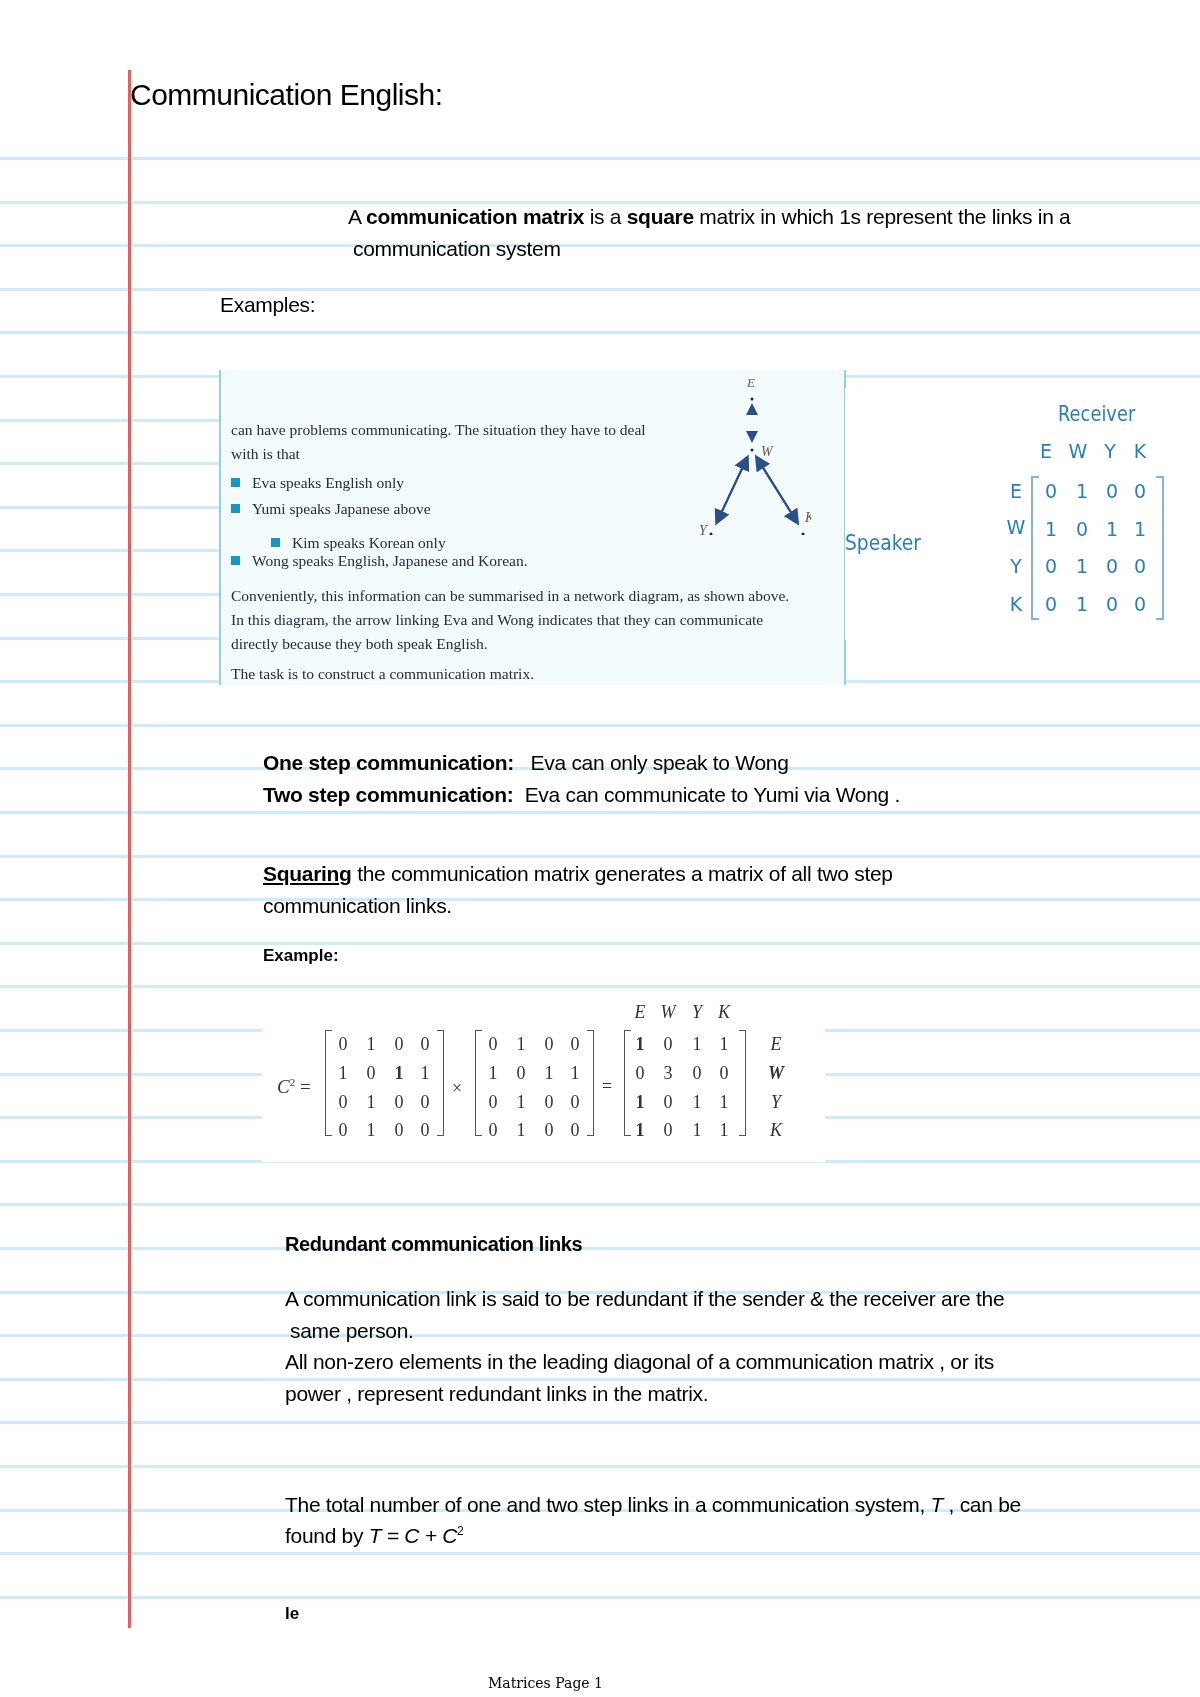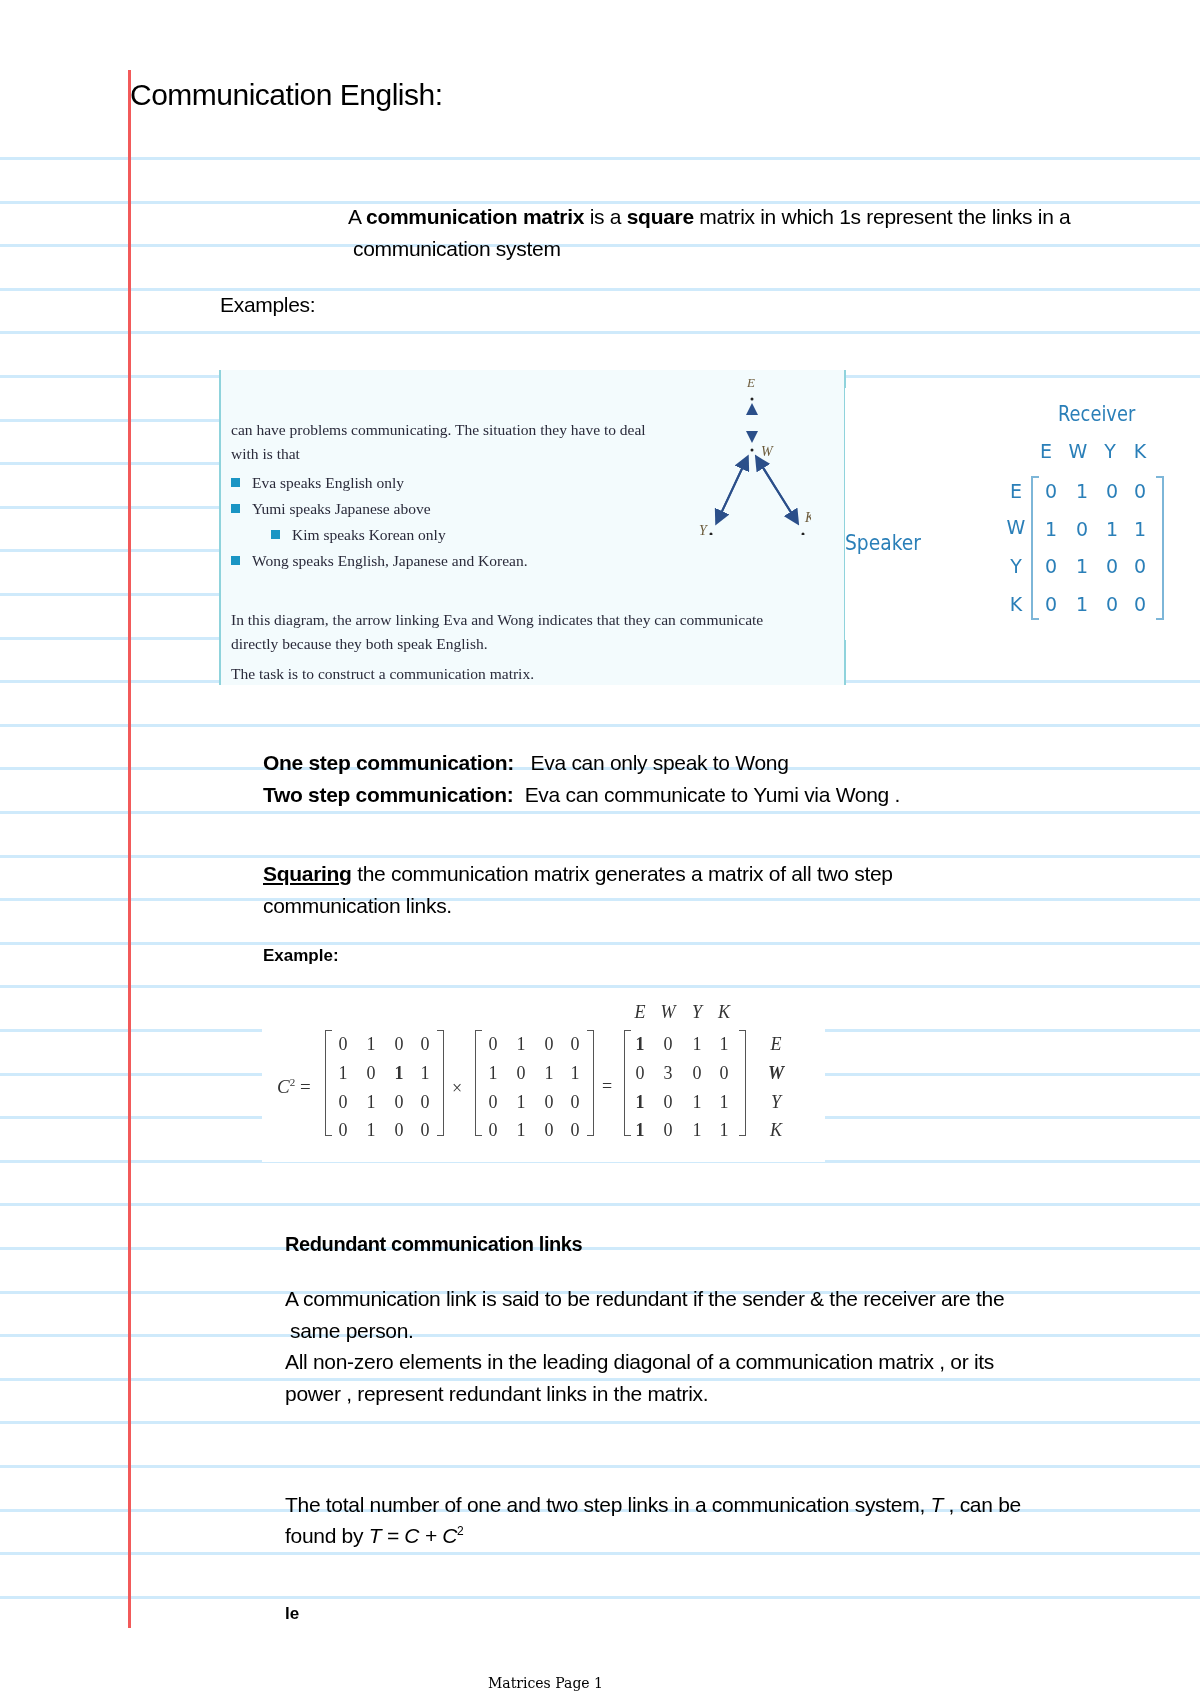--- a/index.html
+++ b/index.html
@@ -103,23 +103,24 @@
 <div class="t body20" style="left:353px; top:237px;">communication system</div>
 
 <div class="t body20" style="left:220px; top:293px;">Examples:</div>
 
 <div class="excerpt">
   <div class="p" style="top:48px;">can have problems communicating. The situation they have to deal</div>
   <div class="p" style="top:72px;">with is that</div>
 
   <div class="bullet" style="top:104px;"><span class="sq"></span><span>Eva speaks English only</span></div>
   <div class="bullet" style="top:130px;"><span class="sq"></span><span>Yumi speaks Japanese above</span></div>
-  <div class="bullet" style="top:156px;padding-left:40px;"><span class="sq"></span><span>Kim speaks Korean only</span></div>
+  <div class="bullet" style="top:164px;padding-left:40px;"><span class="sq"></span><span>Kim speaks Korean only</span></div>
   <div class="bullet" style="top:182px;"><span class="sq"></span><span>Wong speaks English, Japanese and Korean.</span></div>
 
+  <div class="p" style="top:214px;">Conveniently, this information can be summarised in a network diagram, as shown above.</div>
   <div class="p" style="top:238px;">In this diagram, the arrow linking Eva and Wong indicates that they can communicate</div>
   <div class="p" style="top:262px;">directly because they both speak English.</div>
   <div class="p" style="top:292px;">The task is to construct a communication matrix.</div>
 
   <svg style="position:absolute; left:450px; top:0px;" width="140" height="165">
     <defs>
       <marker id="ah" markerWidth="8" markerHeight="8" refX="6" refY="4" orient="auto">
         <path d="M0,0 L8,4 L0,8 z" fill="#2b4f8a"></path>
       </marker>
     </defs>

